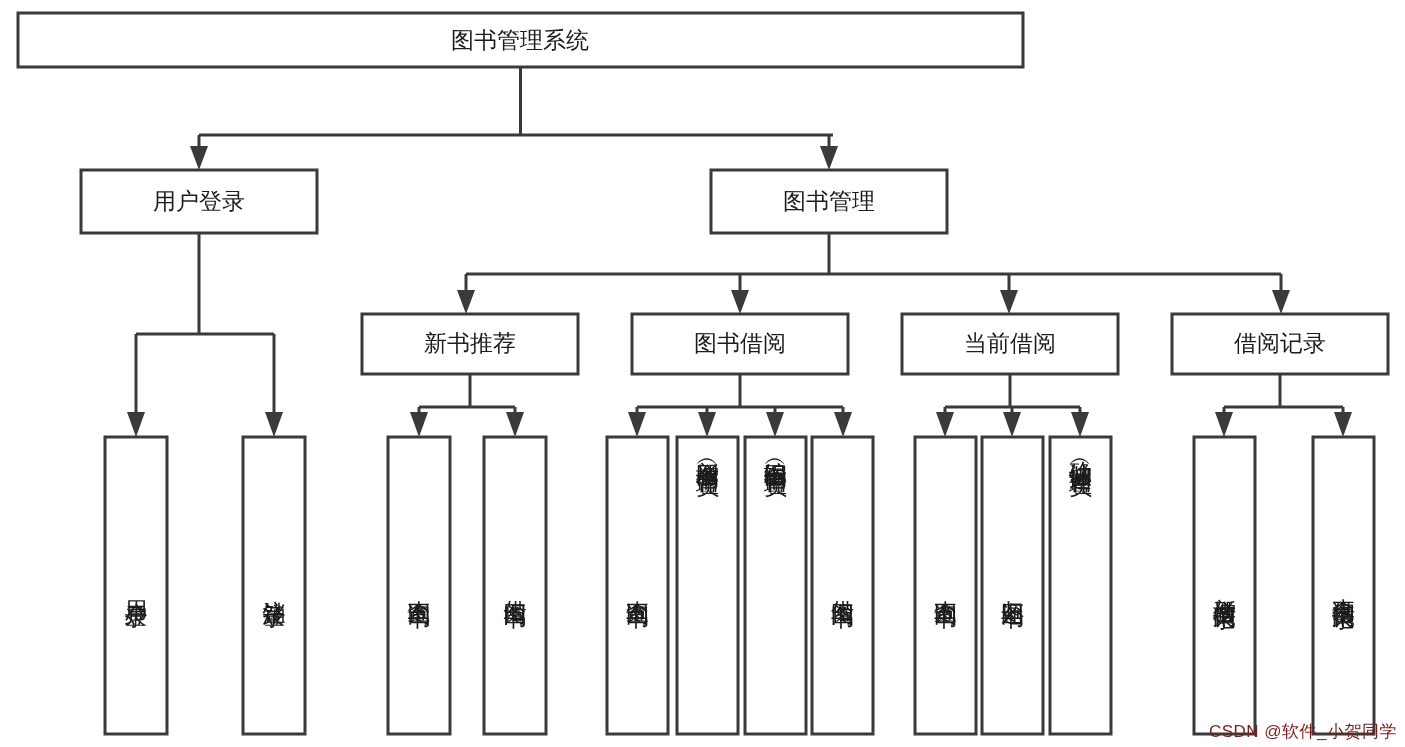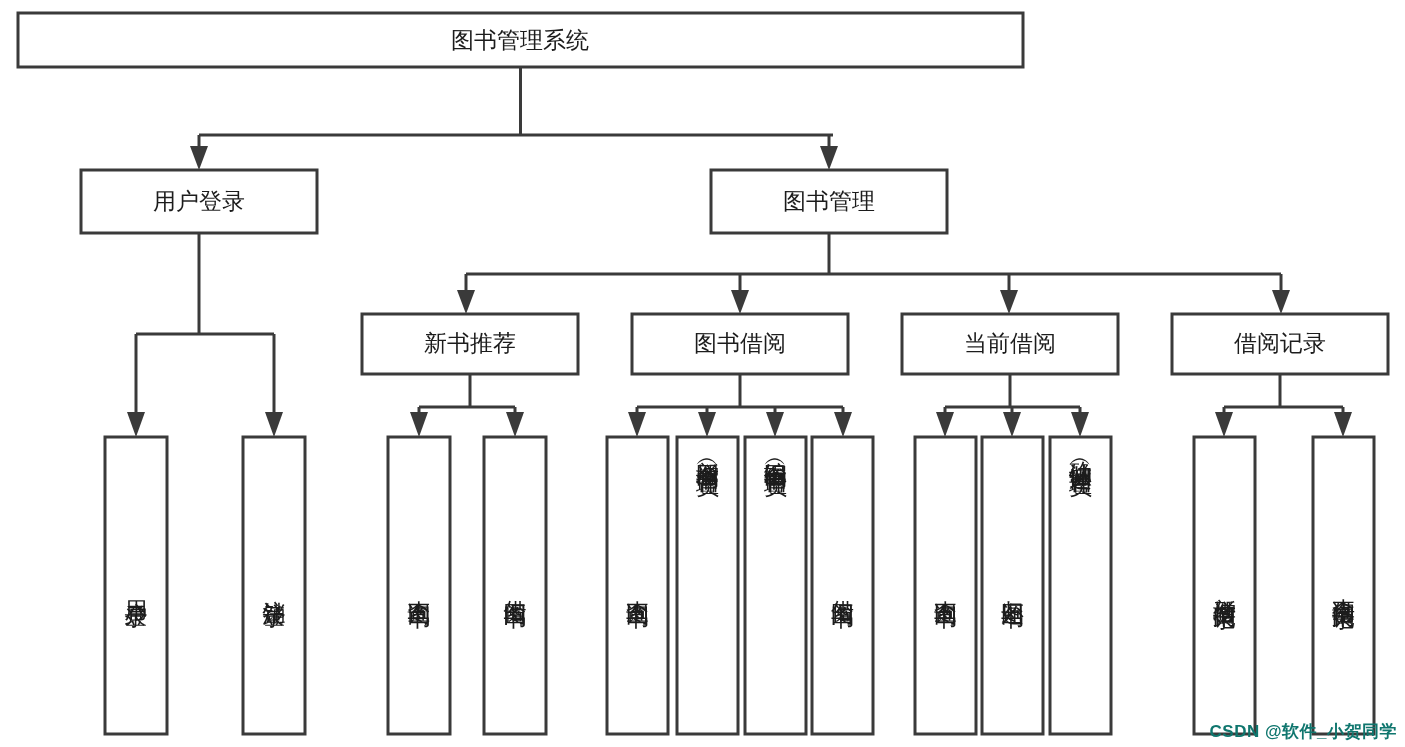--- a/index.html
+++ b/index.html
@@ -66,24 +66,23 @@
     color: #1c1c1c;
     white-space: nowrap;
     text-align: center;
   }
   .watermark {
     position: absolute;
     right: 8px;
     bottom: 4px;
     font-family: "Liberation Sans", "DejaVu Sans", sans-serif;
     font-size: 17px;
-    color: #0f766e;
+    color: #7f1d1d;
     letter-spacing: 0.5px;
     user-select: none;
-    font-weight: bold;
   }
 </style>
 </head>
 <body>
 
 <div id="diagram-root">
 
   <svg id="flow" viewBox="0 0 1405 747" xmlns="http://www.w3.org/2000/svg">
 
     <g>

